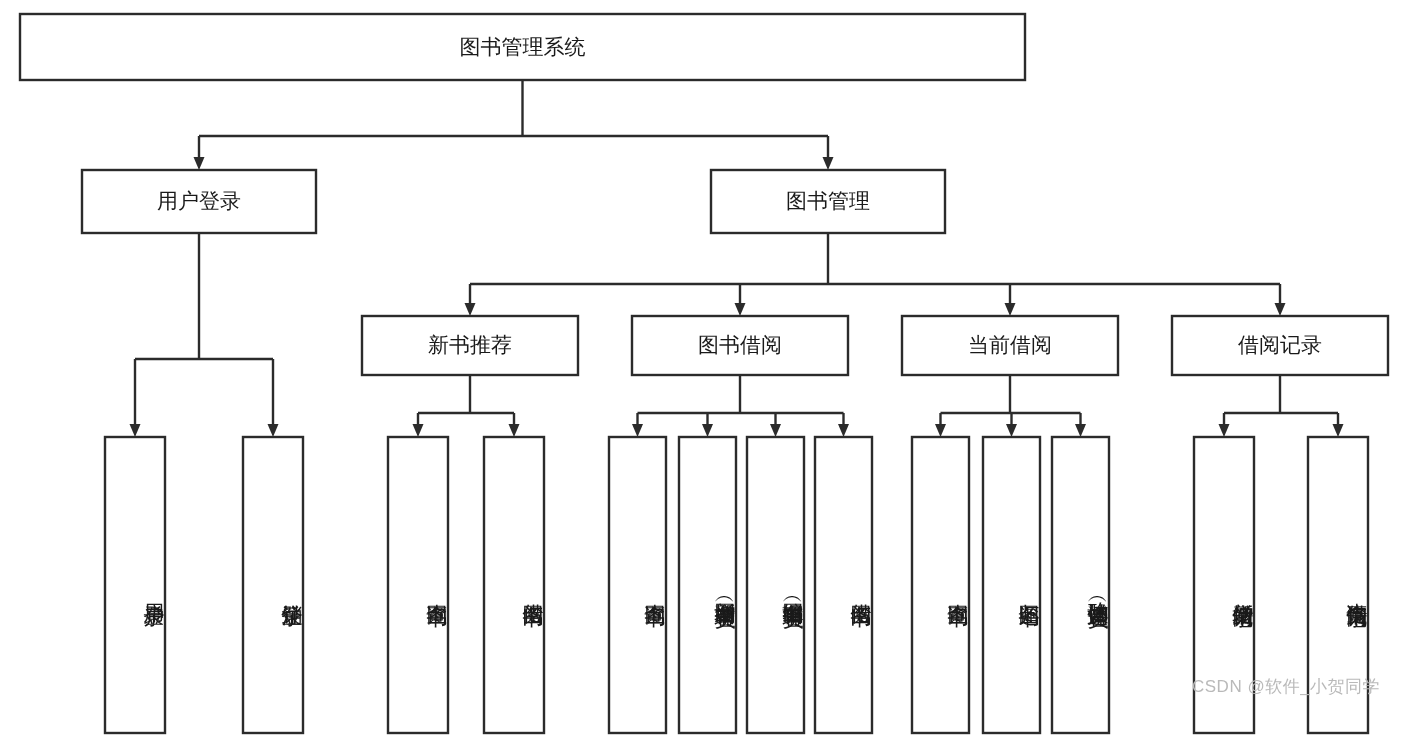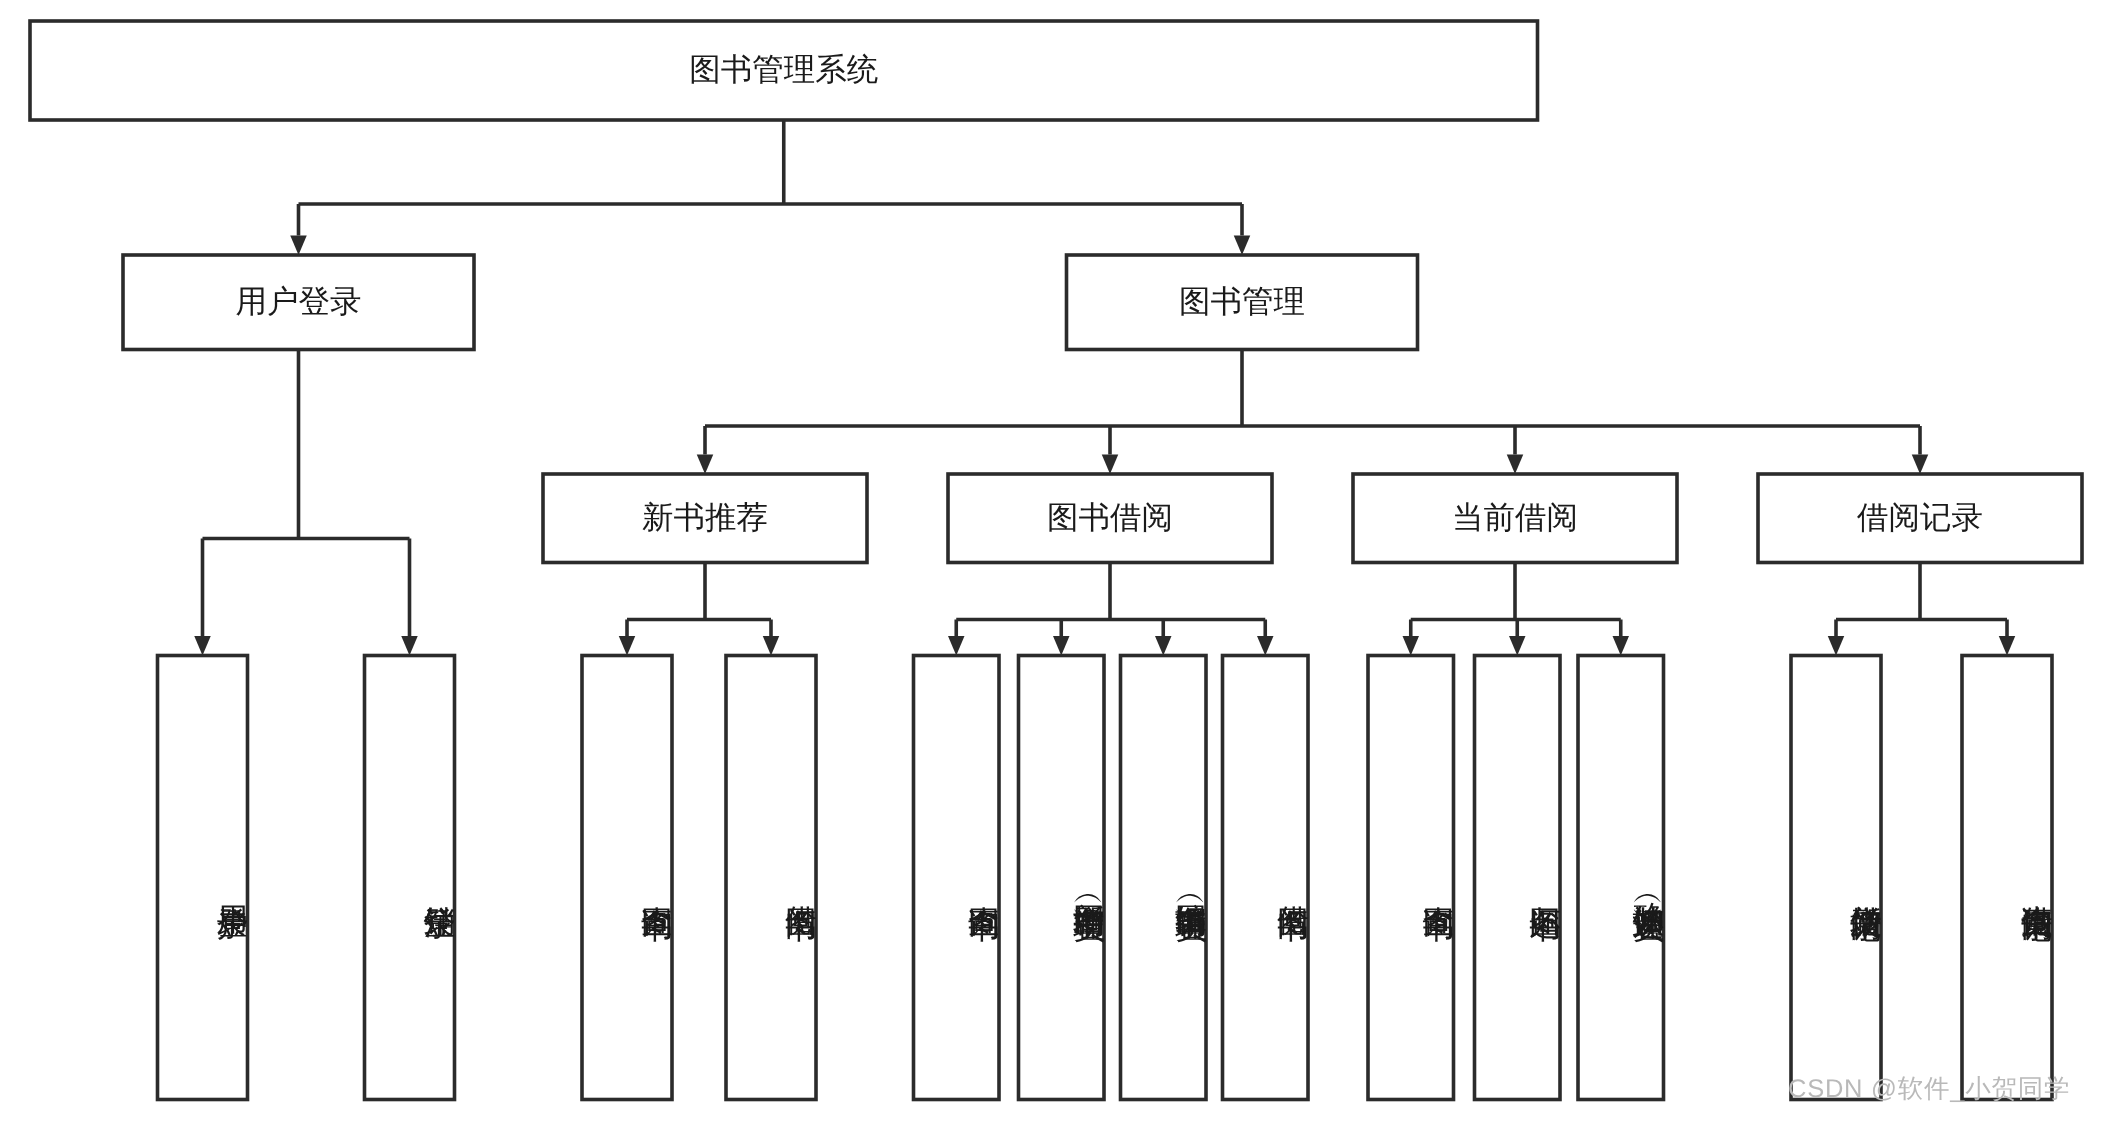--- a/index.html
+++ b/index.html
@@ -172,14 +172,14 @@
       <div class="node-label-v" style="left: 609px; top: 451px; width: 57px; height: 276px;">查询图书</div>
       <div class="node-label-v" style="left: 679px; top: 451px; width: 57px; height: 276px;">新增图书（管理员）</div>
       <div class="node-label-v" style="left: 747px; top: 451px; width: 57px; height: 276px;">编辑图书（管理员）</div>
       <div class="node-label-v" style="left: 815px; top: 451px; width: 57px; height: 276px;">借阅图书</div>
       <div class="node-label-v" style="left: 912px; top: 451px; width: 57px; height: 276px;">查询图书</div>
       <div class="node-label-v" style="left: 983px; top: 451px; width: 57px; height: 276px;">归还图书</div>
       <div class="node-label-v" style="left: 1052px; top: 451px; width: 57px; height: 276px;">确认归还（管理员）</div>
       <div class="node-label-v" style="left: 1194px; top: 451px; width: 60px; height: 276px;">新增借阅记录</div>
       <div class="node-label-v" style="left: 1308px; top: 451px; width: 60px; height: 276px;">查询借阅记录</div>
     </div>
-  <div class="watermark" style="left: 1192px; top: 714px;">CSDN @软件_小贺同学</div>
+  <div class="watermark" style="left: 1192px; top: 675px;">CSDN @软件_小贺同学</div>
 </div>
 
 </body></html>

